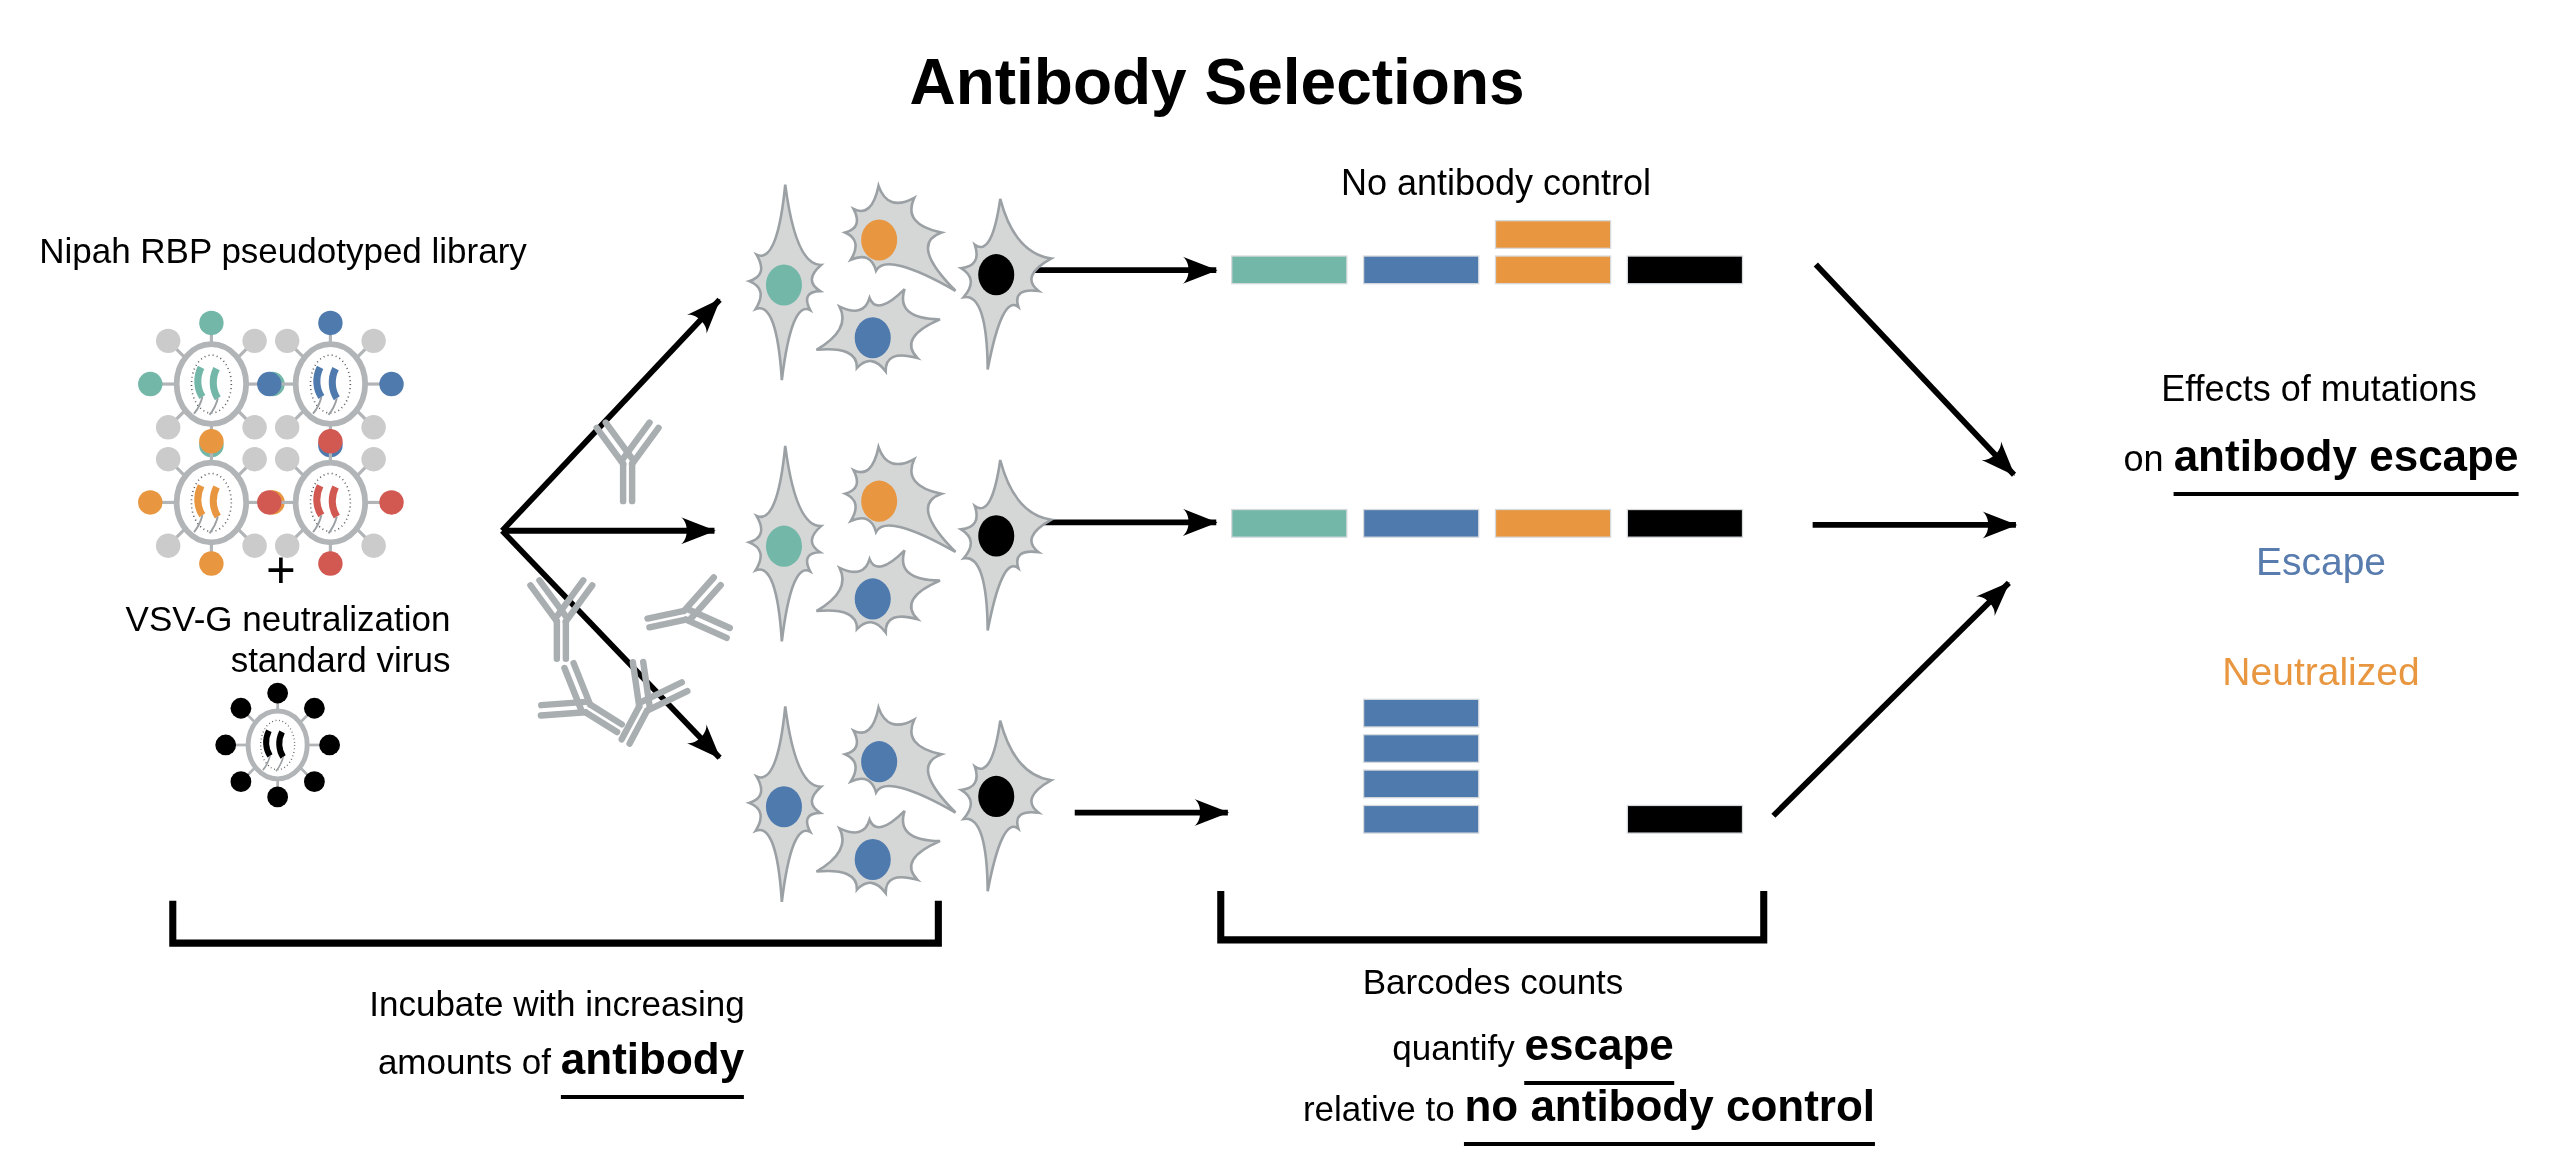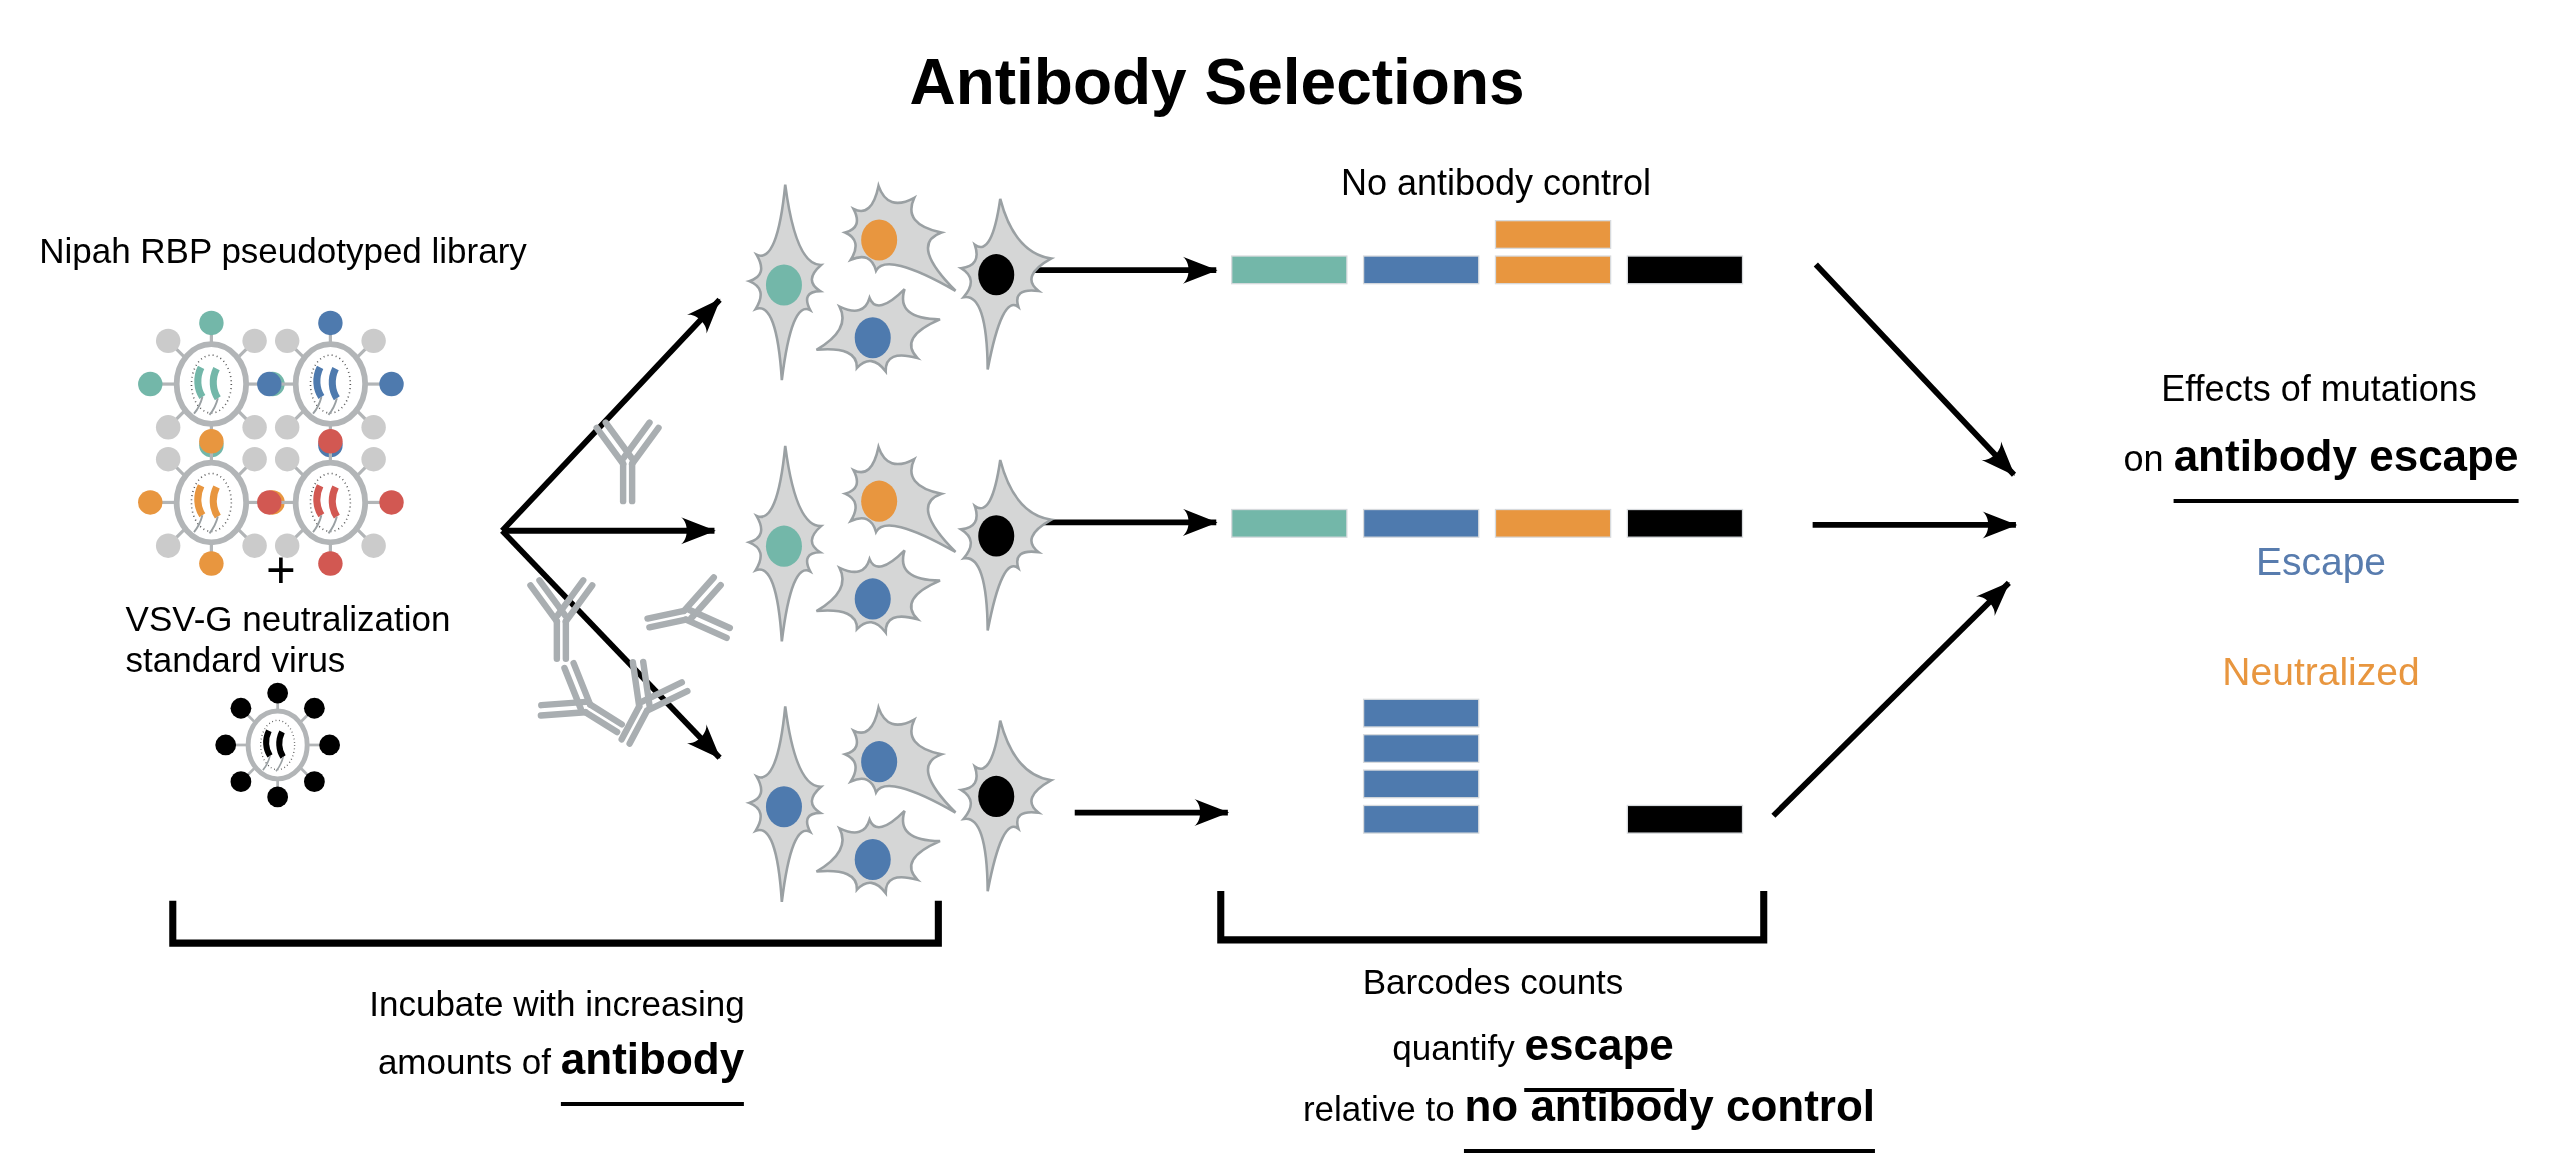--- a/index.html
+++ b/index.html
@@ -1,23 +1,23 @@
 <!DOCTYPE html>
 <html style="font-size:10.3px"><head>
 <meta charset="utf-8">
 <style>
   html,body{margin:0;padding:0;background:#ffffff;}
   #stage{position:relative;width:2576px;height:1167px;background:#fff;overflow:hidden;
          font-family:"Liberation Sans", sans-serif;color:#000;}
   #gfx{position:absolute;left:0;top:0;}
-  .t{position:absolute;transform:translateX(-50%);white-space:nowrap;text-align:left;
+  .t{position:absolute;transform:translateX(-50%);white-space:nowrap;text-align:right;
      line-height:1.18;font-size:35px;}
   .title{font-size:64px;font-weight:bold;line-height:1;}
   .big{font-size:44px;font-weight:bold;}
-  .u{border-bottom:4.5px solid #000;padding-bottom:19px;}
+  .u{border-bottom:4.5px solid #000;padding-bottom:12px;}
   .cstat{font-size:39px;}
 </style>
 </head>
 <body>
 
 <div id="stage">
 
   <svg id="gfx" width="2576" height="1167" viewBox="0 0 4003 1814">
     <defs>
       <marker id="ah" markerUnits="userSpaceOnUse" markerWidth="60" markerHeight="48" refX="54" refY="24" orient="auto">

